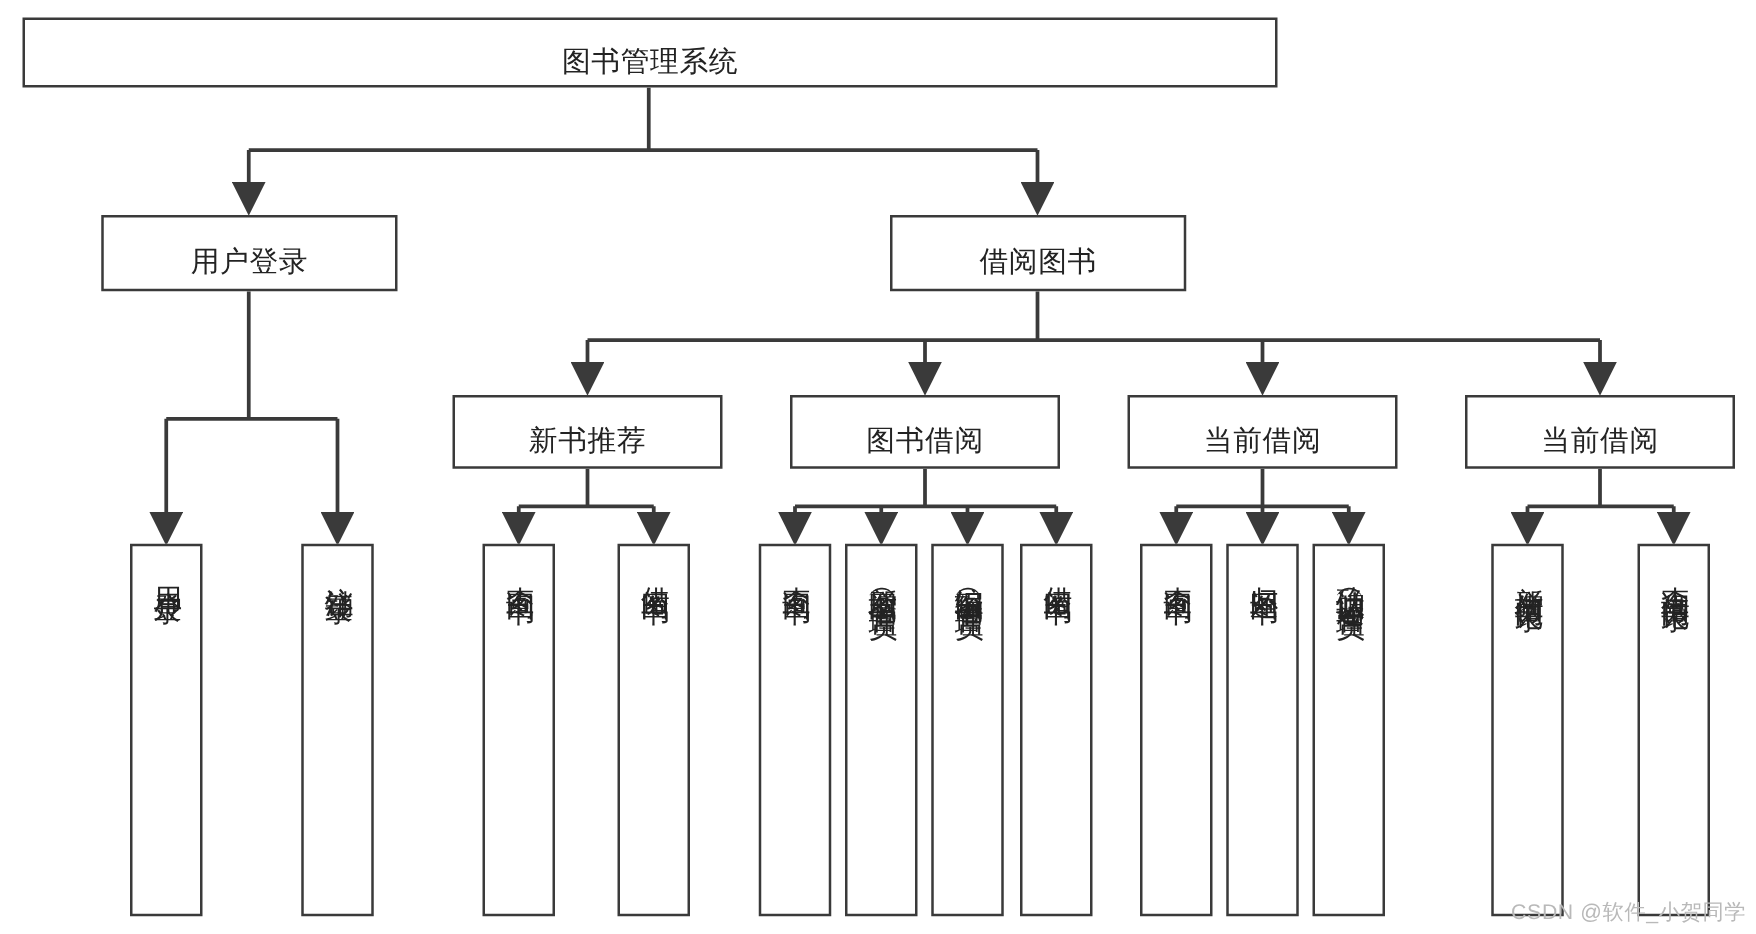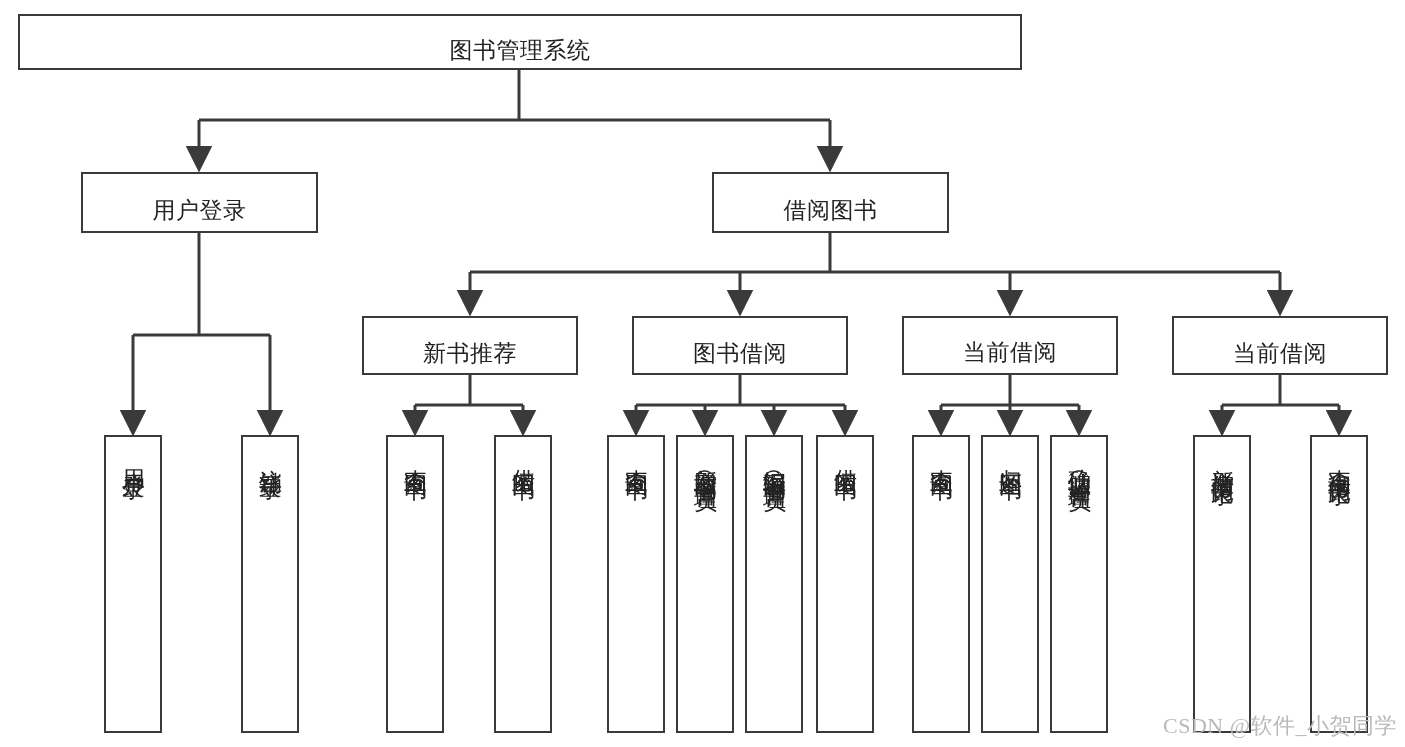--- a/index.html
+++ b/index.html
@@ -60,26 +60,26 @@
     text-orientation: upright;
     font-size: 23px;
     line-height: 1.12;
     letter-spacing: 3px;
     white-space: nowrap;
   }
   #watermark {
     position: absolute;
     right: 8px;
     bottom: 6px;
-    font-size: 22px;
+    font-size: 17px;
     color: #b9b9b9;
     letter-spacing: 0.5px;
     z-index: 5;
     white-space: nowrap;
-    font-family: Liberation Serif, serif;
+    font-family: Liberation Sans, sans-serif;
   }
 </style>
 </head>
 <body>
 
 <div id="diagram-root">
 
   <svg id="edges-layer" viewBox="0 0 1405 747" width="1405" height="747" xmlns="http://www.w3.org/2000/svg">
     <defs>
       <marker id="arrow" viewBox="0 0 12 12" refX="10" refY="6" markerWidth="9" markerHeight="9" orient="auto-start-reverse">

